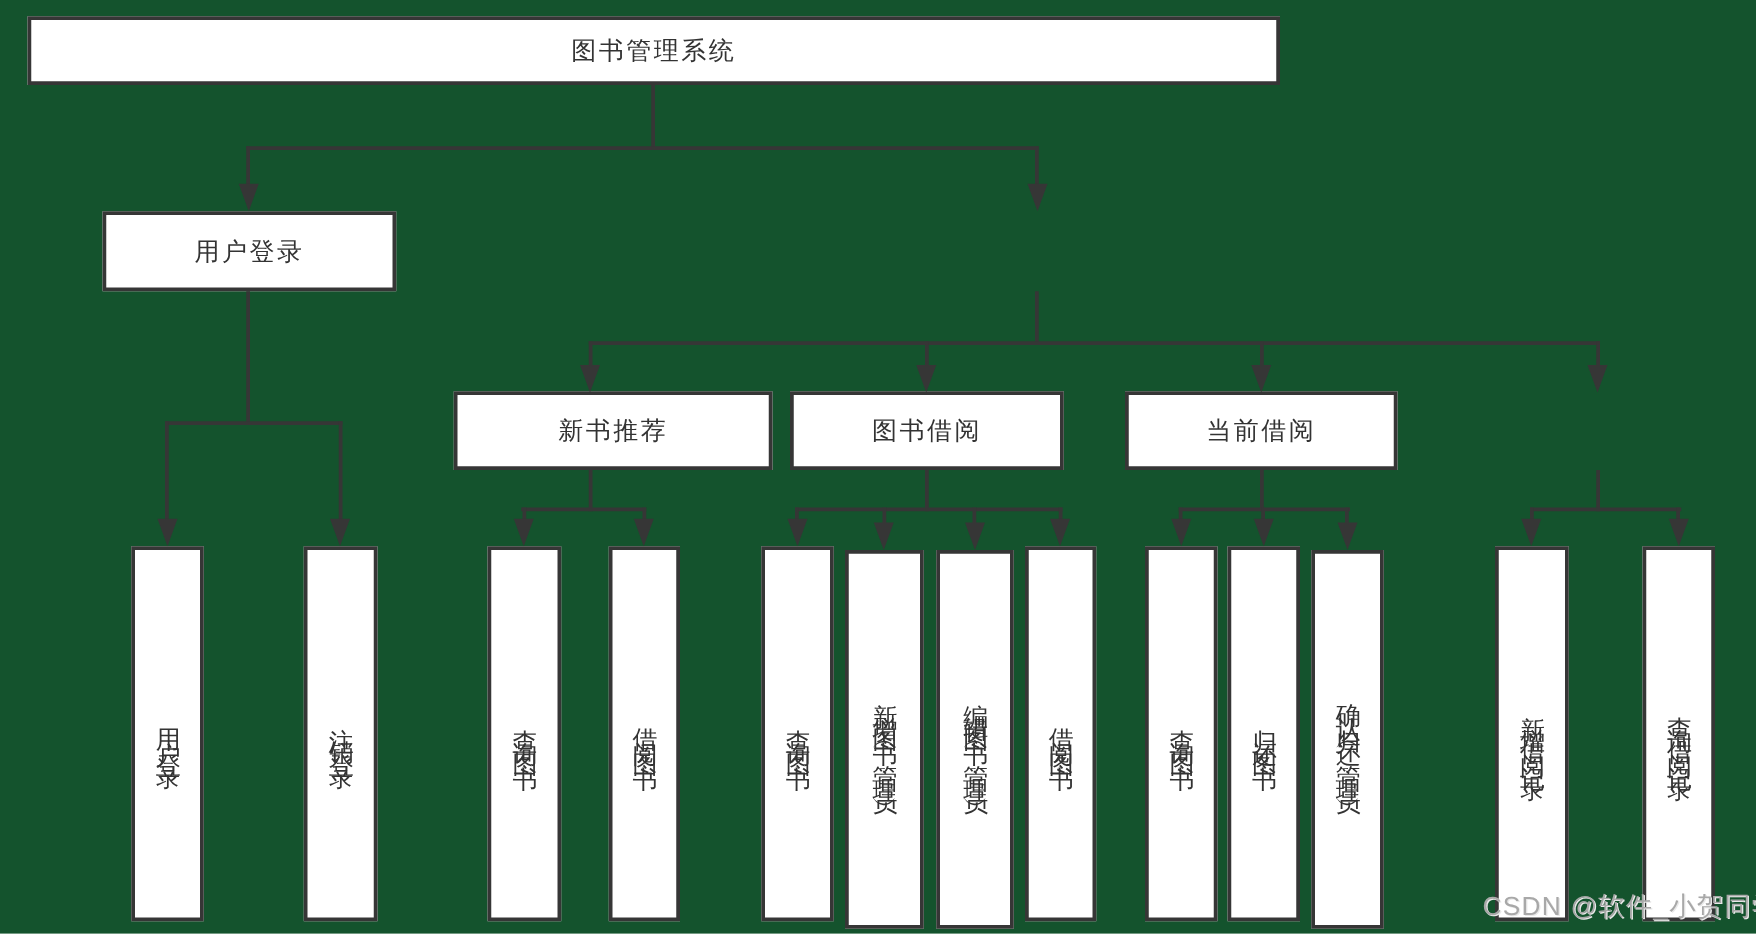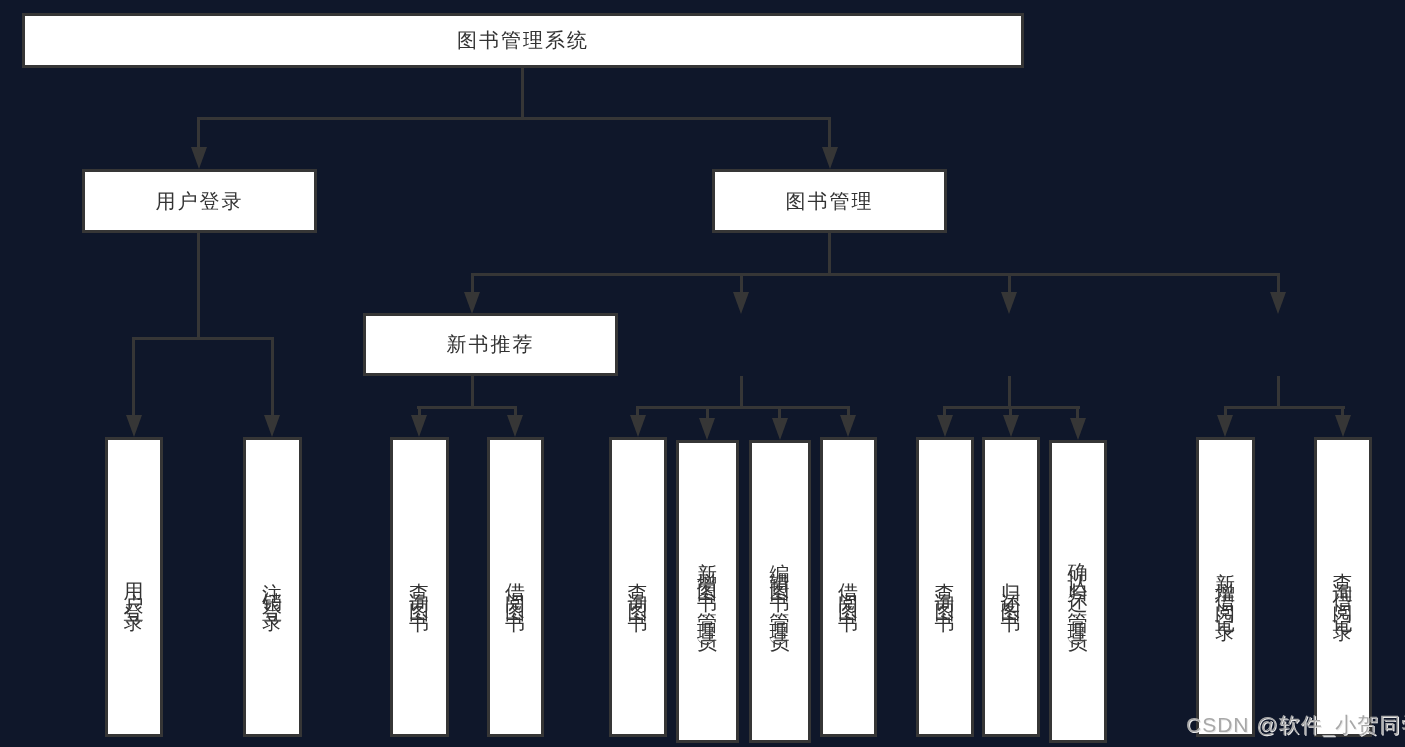--- a/index.html
+++ b/index.html
@@ -1,18 +1,18 @@
 <!DOCTYPE html>
 <html><head>
 <meta charset="utf-8">
 <title>图书管理系统功能结构图</title>
 <style>
   html,body{margin:0;padding:0;background:#ffffff;}
   .canvas{
-    position:relative;width:1405px;height:747px;background:#0f172a;
+    position:relative;width:1405px;height:747px;background:#14532d;
     font-family:"Liberation Sans","DejaVu Sans",sans-serif;color:#333333;overflow:hidden;
   }
   .node{
     position:absolute;box-sizing:border-box;border:3px solid #363636;background:#ffffff;
     display:flex;align-items:center;justify-content:center;
     font-size:20px;letter-spacing:2px;color:#333333;white-space:nowrap;
   }
   .vnode span{
     writing-mode:vertical-rl;text-orientation:mixed;
     font-size:20px;letter-spacing:10px;line-height:1;white-space:nowrap;
@@ -30,23 +30,24 @@
   }
 </style>
 </head>
 <body>
 
 <div class="canvas">
 
   <div class="node" style="left:22px;top:13px;width:1002px;height:55px">图书管理系统</div>
 
   <div class="node" style="left:82px;top:169px;width:235px;height:64px">用户登录</div>
-  <div class="node" style="left:712px;top:169px;width:235px;height:64px">图书管理</div>
 
   <div class="node" style="left:363px;top:313px;width:255px;height:63px">新书推荐</div>
+  <div class="node" style="left:632px;top:313px;width:219px;height:63px">图书借阅</div>
+  <div class="node" style="left:900px;top:313px;width:218px;height:63px">当前借阅</div>
 
   <div class="node vnode" style="left:105px;top:437px;width:58px;height:300px">
       <span>用户登录</span>
     </div>
   <div class="node vnode" style="left:243px;top:437px;width:59px;height:300px">
       <span>注销登录</span>
     </div>
 
   <div class="node vnode" style="left:390px;top:437px;width:59px;height:300px">
       <span>查询图书</span>

